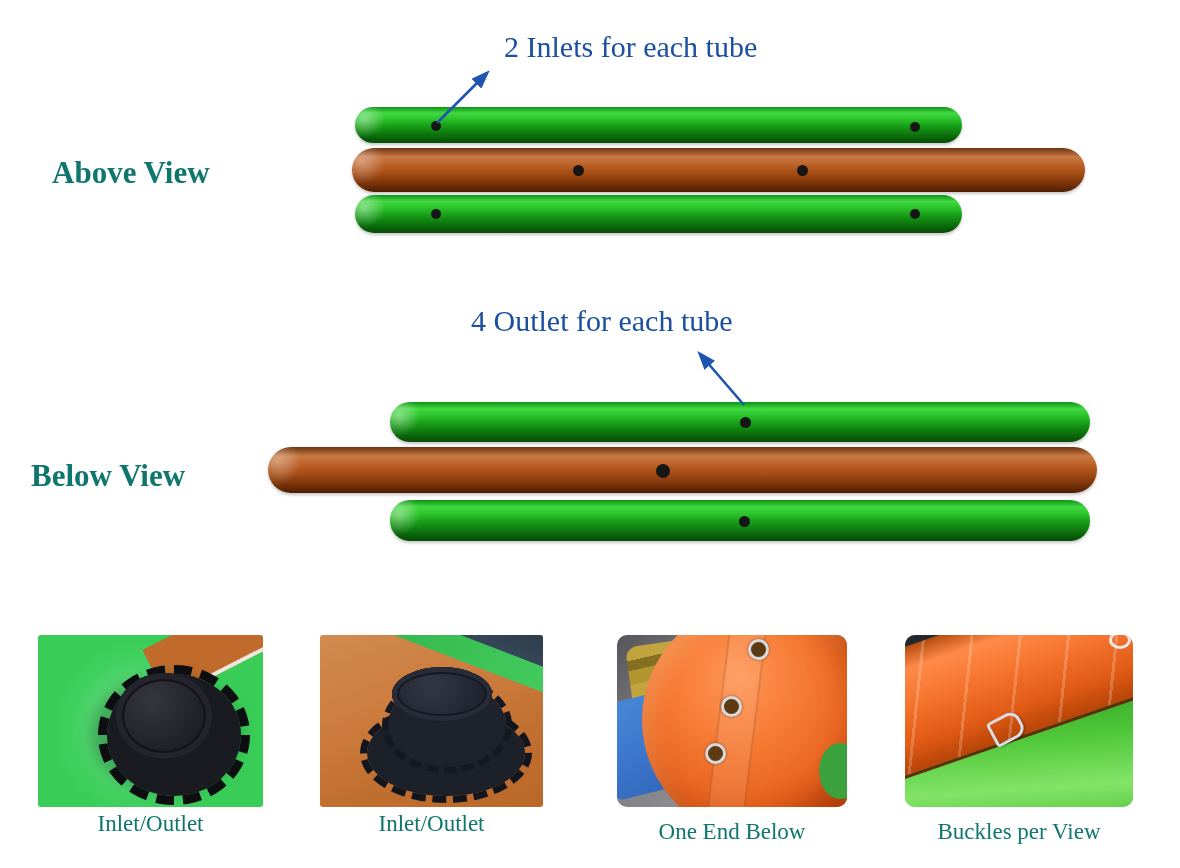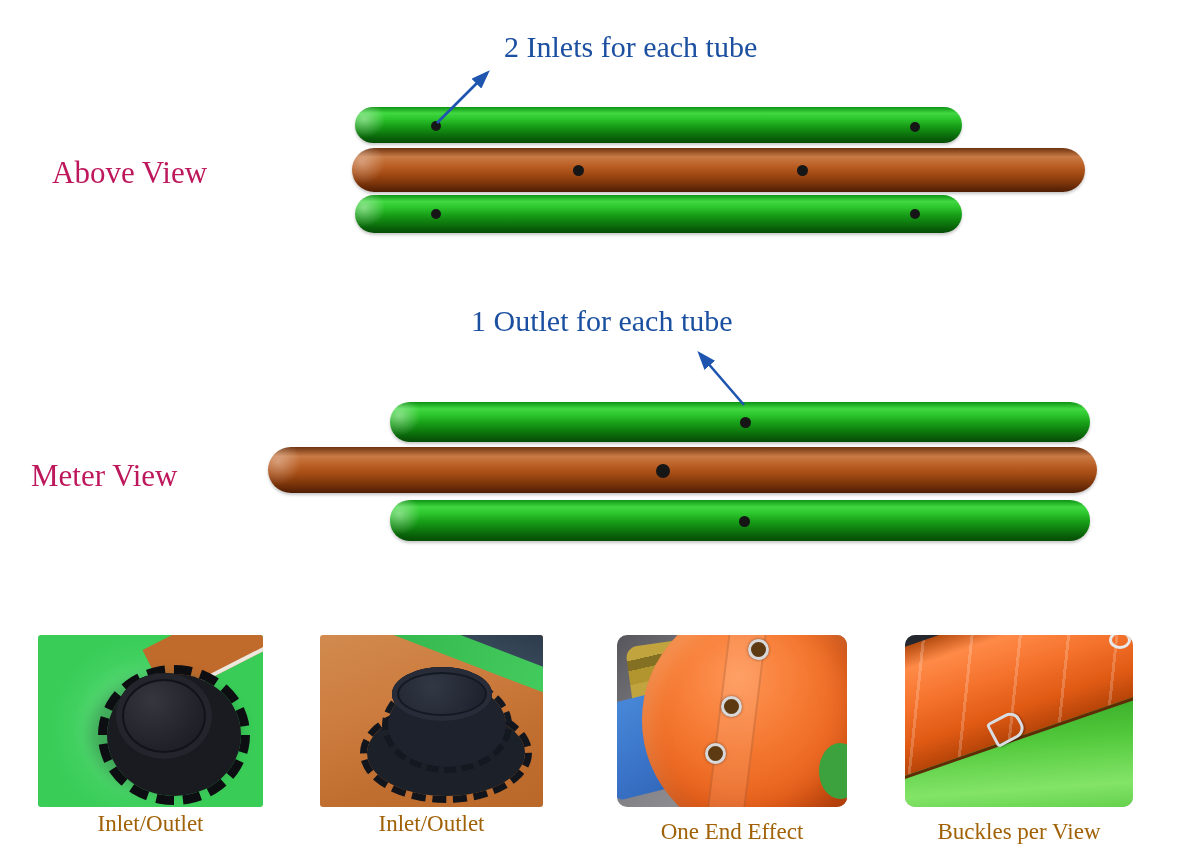--- a/index.html
+++ b/index.html
@@ -12,26 +12,26 @@
   .tube-green{background:
       radial-gradient(ellipse 30px 70% at 9px 34%, rgba(255,255,255,.42), rgba(255,255,255,0) 72%),
       linear-gradient(180deg,#0e9314 0%,#41d841 17%,#2cc52c 33%,#18a018 52%,#0e7c0e 72%,#085708 92%,#074e07 100%);}
   .tube-orange{background:
       radial-gradient(ellipse 32px 70% at 10px 32%, rgba(255,255,255,.34), rgba(255,255,255,0) 72%),
       linear-gradient(180deg,#6e3310 0%,#c97a45 20%,#bc6228 38%,#a54c14 58%,#7c350a 80%,#4f1d04 100%);}
   .dot{position:absolute;border-radius:50%;background:#161616;}
 
   
   .callout-label{position:absolute;color:#1b4fa0;font-size:30px;line-height:34px;white-space:nowrap;}
-  .view-label{position:absolute;color:#be185d;font-size:31px;line-height:35px;white-space:nowrap;}
+  .view-label{position:absolute;color:#0f766e;font-size:31px;line-height:35px;white-space:nowrap;font-weight:bold;}
 
   
   .figure{position:absolute;top:635px;}
   .photo{position:absolute;left:0;top:0;overflow:hidden;height:172px;width:100%;}
-  .caption{position:absolute;left:0;width:100%;text-align:center;color:#a16207;
+  .caption{position:absolute;left:0;width:100%;text-align:center;color:#0f766e;
            font-size:23px;line-height:27px;top:175px;}
   .caption.single{top:183px;}
 
   
   .photo1{background:
       radial-gradient(circle 95px at 47% 55%, #68dd84 0%, #57d974 52%, #40d05f 76%, #39cc57 100%);
       border-radius:3px;}
   .p1-strip{position:absolute;right:-34px;top:-22px;width:150px;height:52px;background:#c06a2c;
       border-bottom:4px solid #ece8de;transform:rotate(-27deg);}
   .p1-shadow{position:absolute;left:52px;top:40px;width:150px;height:118px;border-radius:50%;
@@ -113,22 +113,22 @@
   <div class="tube tube-orange" style="left:352px;top:148px;width:733px;height:44px;border-radius:22px;"></div>
   <div class="tube tube-green" style="left:355px;top:195px;width:607px;height:38px;border-radius:19px;"></div>
 
   <div class="dot" style="left:431px;top:121px;width:10px;height:10px;"></div>
   <div class="dot" style="left:910px;top:122px;width:10px;height:10px;"></div>
   <div class="dot" style="left:573px;top:165px;width:11px;height:11px;"></div>
   <div class="dot" style="left:797px;top:165px;width:11px;height:11px;"></div>
   <div class="dot" style="left:431px;top:209px;width:10px;height:10px;"></div>
   <div class="dot" style="left:910px;top:209px;width:10px;height:10px;"></div>
 
-  <div class="callout-label" style="left:471px;top:304px;">1 Outlet for each tube</div>
-  <div class="view-label" style="left:31px;top:458px;">Meter View</div>
+  <div class="callout-label" style="left:471px;top:304px;">4 Outlet for each tube</div>
+  <div class="view-label" style="left:31px;top:458px;">Below View</div>
 
   <div class="tube tube-green" style="left:390px;top:402px;width:700px;height:40px;border-radius:20px;"></div>
   <div class="tube tube-orange" style="left:268px;top:447px;width:829px;height:46px;border-radius:23px;"></div>
   <div class="tube tube-green" style="left:390px;top:500px;width:700px;height:41px;border-radius:20px;"></div>
 
   <div class="dot" style="left:740px;top:417px;width:11px;height:11px;"></div>
   <div class="dot" style="left:656px;top:464px;width:14px;height:14px;"></div>
   <div class="dot" style="left:739px;top:516px;width:11px;height:11px;"></div>
 
   <svg class="abs" style="left:0;top:0;" width="1180" height="868" viewBox="0 0 1180 868">
@@ -174,21 +174,21 @@
       <div class="p3-scrap"></div>
       <div class="p3-ball">
         <div class="p3-seam"></div>
         <div class="grommet" style="left:106px;top:38px;"></div>
         <div class="grommet" style="left:79px;top:95px;"></div>
         <div class="grommet" style="left:63px;top:142px;"></div>
       </div>
       <div class="p3-green"></div>
     </div>
     <div class="caption single">
-      <div>One End Effect</div>
+      <div>One End Below</div>
       <div></div>
     </div>
   </div>
 
   <div class="figure" style="left:905px;width:228px;">
     <div class="photo photo4">
       <div class="p4-dark"></div>
       <div class="p4-sliver"></div>
       <div class="p4-greentube"></div>
       <div class="p4-orange"></div>

